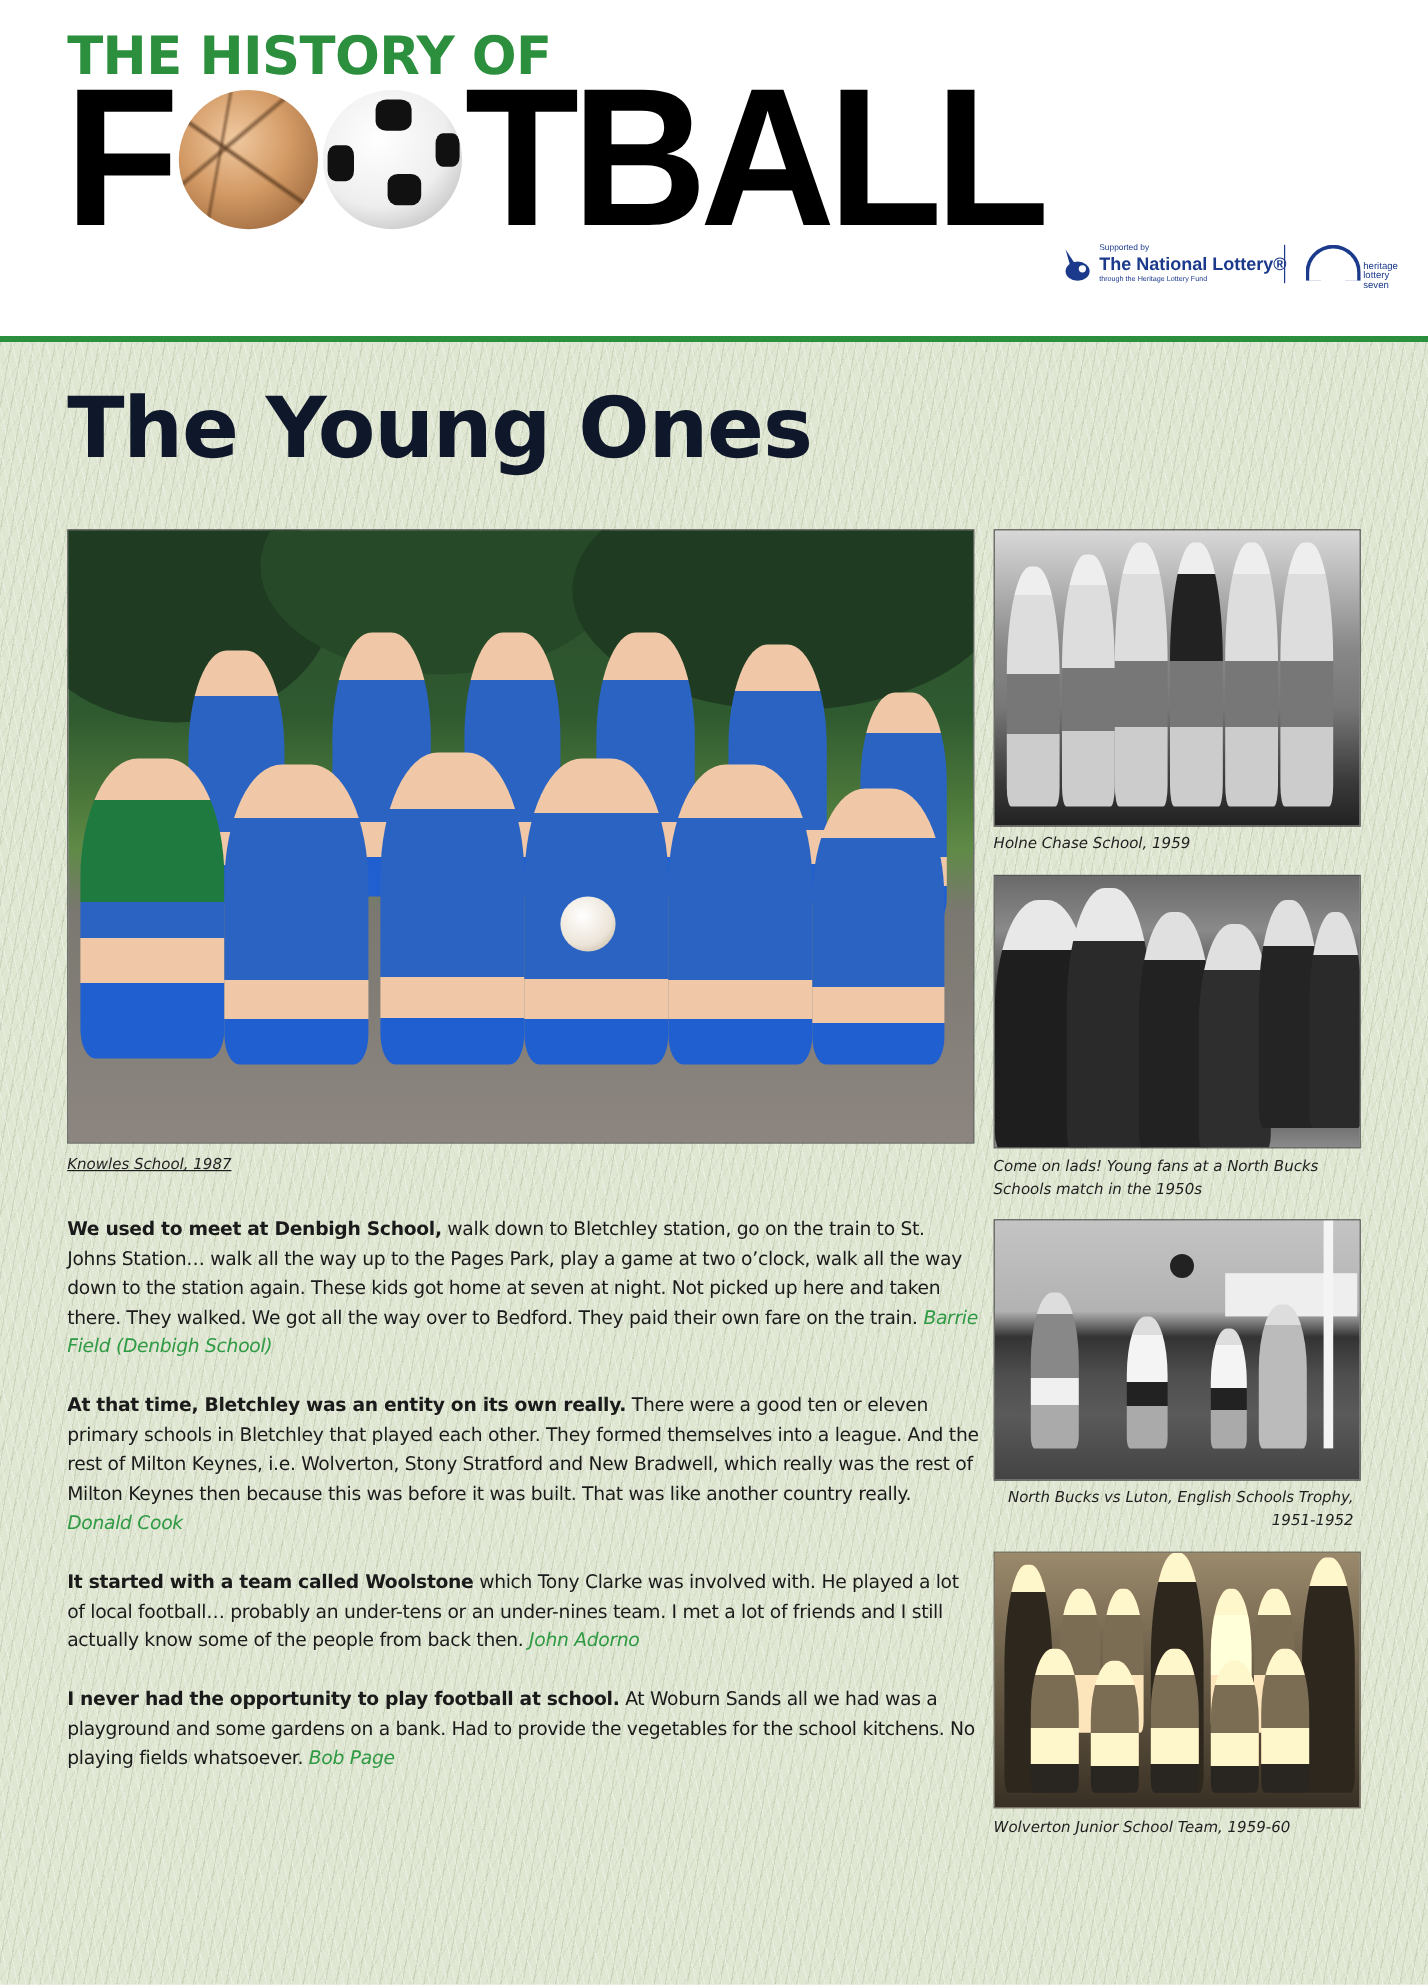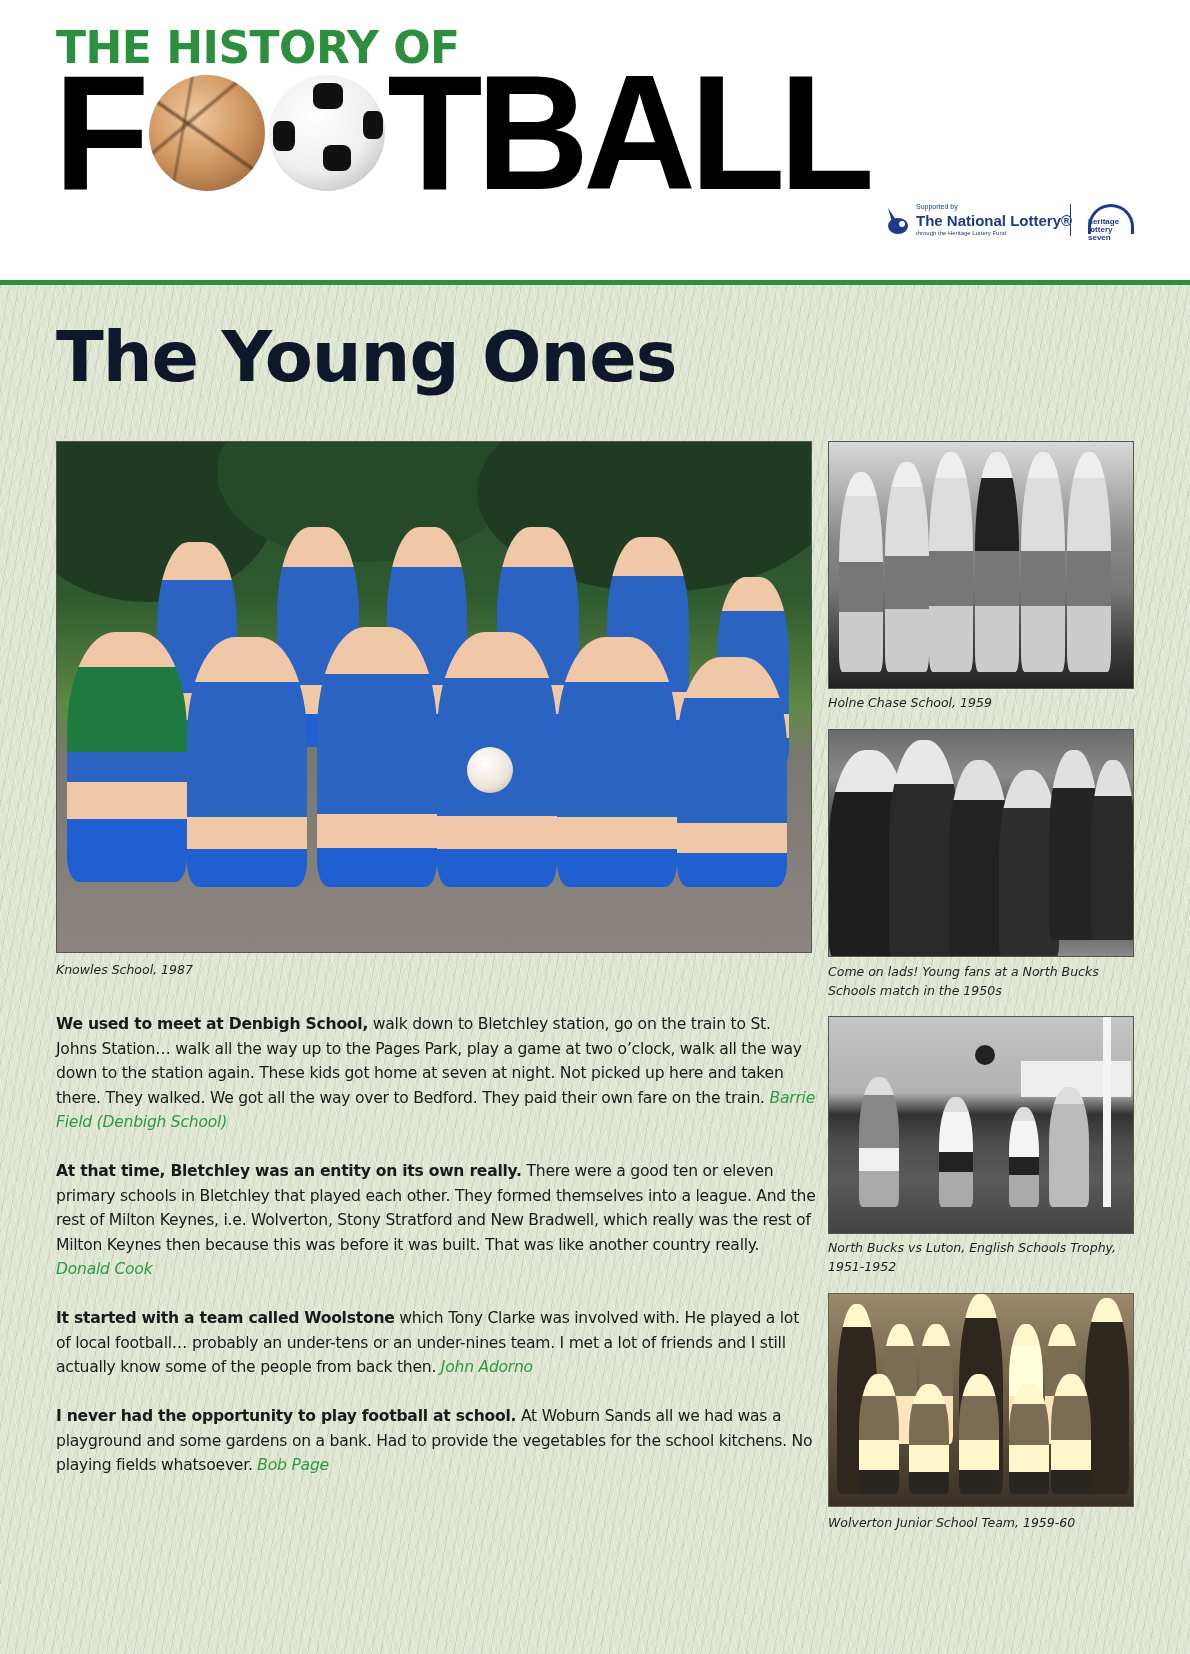--- a/index.html
+++ b/index.html
@@ -27,21 +27,21 @@
     .living-archive svg { position: absolute; left: 0; top: 0; }
 
     .lottery { position: absolute; left: 884px; top: 200px; width: 256px; height: 42px; }
     .lottery .hand { position: absolute; left: 0; top: 6px; width: 26px; height: 30px; }
     .lottery .supported { position: absolute; left: 32px; top: 3px; font-size: 7px; color: #1b3a8c; }
     .lottery .nl { position: absolute; left: 32px; top: 12px; font-size: 15px; font-weight: bold; color: #1b3a8c; white-space: nowrap; }
     .lottery .through { position: absolute; left: 32px; top: 30px; font-size: 6px; color: #1b3a8c; white-space: nowrap; }
     .lottery .divider { position: absolute; left: 186px; top: 4px; width: 1px; height: 32px; background: #1b3a8c; }
     .lottery .hlf { position: absolute; left: 202px; top: 4px; width: 50px; height: 34px; }
     .lottery .hlf .arc { position: absolute; left: 2px; top: 0; width: 46px; height: 30px; border: 3px solid #1b3a8c; border-bottom: none; border-radius: 24px 24px 0 0; }
-    .lottery .hlf .hlf-text { position: absolute; left: 2px; top: 14px; font-size: 8px; line-height: 8px; color: #1b3a8c; font-weight: bold; }
+    .lottery .hlf .hlf-text { position: absolute; left: 2px; top: 14px; font-size: 8px; line-height: 8px; color: #1b3a8c; font-weight: normal; padding-left: 48px; }
 
     .green-rule { position: absolute; left: 0; top: 280px; width: 1190px; height: 5px; background: #2b8f3e; }
 
     
     .main { position: absolute; left: 0; top: 285px; width: 1190px; height: 1369px;
       background-color: #dfe6d2;
       background-image:
         repeating-linear-gradient(78deg, rgba(255,255,255,0.28) 0px, rgba(255,255,255,0.28) 1px, transparent 1px, transparent 7px),
         repeating-linear-gradient(100deg, rgba(120,140,100,0.18) 0px, rgba(120,140,100,0.18) 1px, transparent 1px, transparent 9px),
         repeating-linear-gradient(60deg, rgba(255,255,255,0.15) 0px, rgba(255,255,255,0.15) 1px, transparent 1px, transparent 13px),
@@ -134,21 +134,21 @@
   <div class="kid" style="left:660px;top:135px;width:72px;height:190px;"></div>
 
   <div class="kid" style="left:10px;top:190px;width:120px;height:250px;background:linear-gradient(180deg,#f0c8a8 0 14%,#1f7a40 14% 48%,#2a63c2 48% 60%,#f0c8a8 60% 75%,#1f5fcf 75% 100%);"></div>
   <div class="kid" style="left:130px;top:195px;width:120px;height:250px;"></div>
   <div class="kid" style="left:260px;top:185px;width:120px;height:260px;"></div>
   <div class="kid" style="left:380px;top:190px;width:120px;height:255px;"></div>
   <div class="kid" style="left:500px;top:195px;width:120px;height:250px;"></div>
   <div class="kid" style="left:620px;top:215px;width:110px;height:230px;"></div>
   <div class="ball-small"></div>
 </div>
-<div class="caption" style="left:56px;top:960px;">Knowles School, 1987</div>
+<div class="caption" style="left:56px;top:960px;text-decoration:underline;">Knowles School, 1987</div>
 
 <div class="photo photo-bw photo-1">
   <div class="figure" style="left:10px;top:30px;width:44px;height:200px;background:linear-gradient(180deg,#eee 0 12%,#ddd 12% 45%,#777 45% 70%,#ccc 70% 100%);"></div>
   <div class="figure" style="left:56px;top:20px;width:44px;height:210px;background:linear-gradient(180deg,#eee 0 12%,#ddd 12% 45%,#777 45% 70%,#ccc 70% 100%);"></div>
   <div class="figure" style="left:100px;top:10px;width:44px;height:220px;background:linear-gradient(180deg,#eee 0 12%,#ddd 12% 45%,#777 45% 70%,#ccc 70% 100%);"></div>
   <div class="figure" style="left:146px;top:10px;width:44px;height:220px;background:linear-gradient(180deg,#eee 0 12%,#222 12% 45%,#777 45% 70%,#ccc 70% 100%);"></div>
   <div class="figure" style="left:192px;top:10px;width:44px;height:220px;background:linear-gradient(180deg,#eee 0 12%,#ddd 12% 45%,#777 45% 70%,#ccc 70% 100%);"></div>
   <div class="figure" style="left:238px;top:10px;width:44px;height:220px;background:linear-gradient(180deg,#eee 0 12%,#ddd 12% 45%,#777 45% 70%,#ccc 70% 100%);"></div>
 </div>
 <div class="caption" style="left:828px;top:693px;">Holne Chase School, 1959</div>
@@ -165,21 +165,21 @@
 
 <div class="photo photo-bw photo-3">
   <div style="position:absolute;left:146px;top:28px;width:20px;height:20px;border-radius:50%;background:#222;"></div>
   <div style="position:absolute;left:192px;top:44px;width:110px;height:36px;background:#eee;"></div>
   <div style="position:absolute;left:274px;top:0;width:8px;height:190px;background:#f4f4f4;"></div>
   <div class="figure" style="left:30px;top:60px;width:40px;height:130px;background:linear-gradient(180deg,#ddd 0 14%,#888 14% 55%,#f0f0f0 55% 72%,#aaa 72% 100%);"></div>
   <div class="figure" style="left:110px;top:80px;width:34px;height:110px;background:linear-gradient(180deg,#ddd 0 14%,#f4f4f4 14% 50%,#222 50% 68%,#aaa 68% 100%);"></div>
   <div class="figure" style="left:180px;top:90px;width:30px;height:100px;background:linear-gradient(180deg,#ddd 0 14%,#f4f4f4 14% 50%,#222 50% 68%,#aaa 68% 100%);"></div>
   <div class="figure" style="left:220px;top:70px;width:40px;height:120px;background:linear-gradient(180deg,#ddd 0 14%,#bbb 14% 100%);"></div>
 </div>
-<div class="caption" style="left:828px;top:1238px;width:300px;">North Bucks vs Luton, English Schools Trophy, 1951-1952</div>
+<div class="caption" style="left:828px;top:1238px;width:300px;text-align:right;">North Bucks vs Luton, English Schools Trophy, 1951-1952</div>
 
 <div class="photo photo-4" style="filter: sepia(60%);">
   <div class="figure" style="left:8px;top:10px;width:40px;height:190px;background:linear-gradient(180deg,#e8dcc8 0 12%,#2a2218 12% 100%);"></div>
   <div class="figure" style="left:130px;top:0px;width:44px;height:200px;background:linear-gradient(180deg,#e8dcc8 0 12%,#2a2218 12% 100%);"></div>
   <div class="figure" style="left:256px;top:4px;width:44px;height:196px;background:linear-gradient(180deg,#e8dcc8 0 12%,#2a2218 12% 100%);"></div>
   <div class="figure" style="left:54px;top:30px;width:34px;height:120px;background:linear-gradient(180deg,#e8dcc8 0 18%,#6e604a 18% 60%,#d8ccb4 60% 100%);"></div>
   <div class="figure" style="left:90px;top:30px;width:34px;height:120px;background:linear-gradient(180deg,#e8dcc8 0 18%,#6e604a 18% 60%,#d8ccb4 60% 100%);"></div>
   <div class="figure" style="left:180px;top:30px;width:34px;height:120px;background:linear-gradient(180deg,#e8dcc8 0 18%,#f0e8d8 18% 60%,#d8ccb4 60% 100%);"></div>
   <div class="figure" style="left:216px;top:30px;width:34px;height:120px;background:linear-gradient(180deg,#e8dcc8 0 18%,#6e604a 18% 60%,#d8ccb4 60% 100%);"></div>
   <div class="figure" style="left:30px;top:80px;width:40px;height:120px;background:linear-gradient(180deg,#e8dcc8 0 18%,#6e604a 18% 55%,#e8dcc8 55% 80%,#222 80% 100%);"></div>

